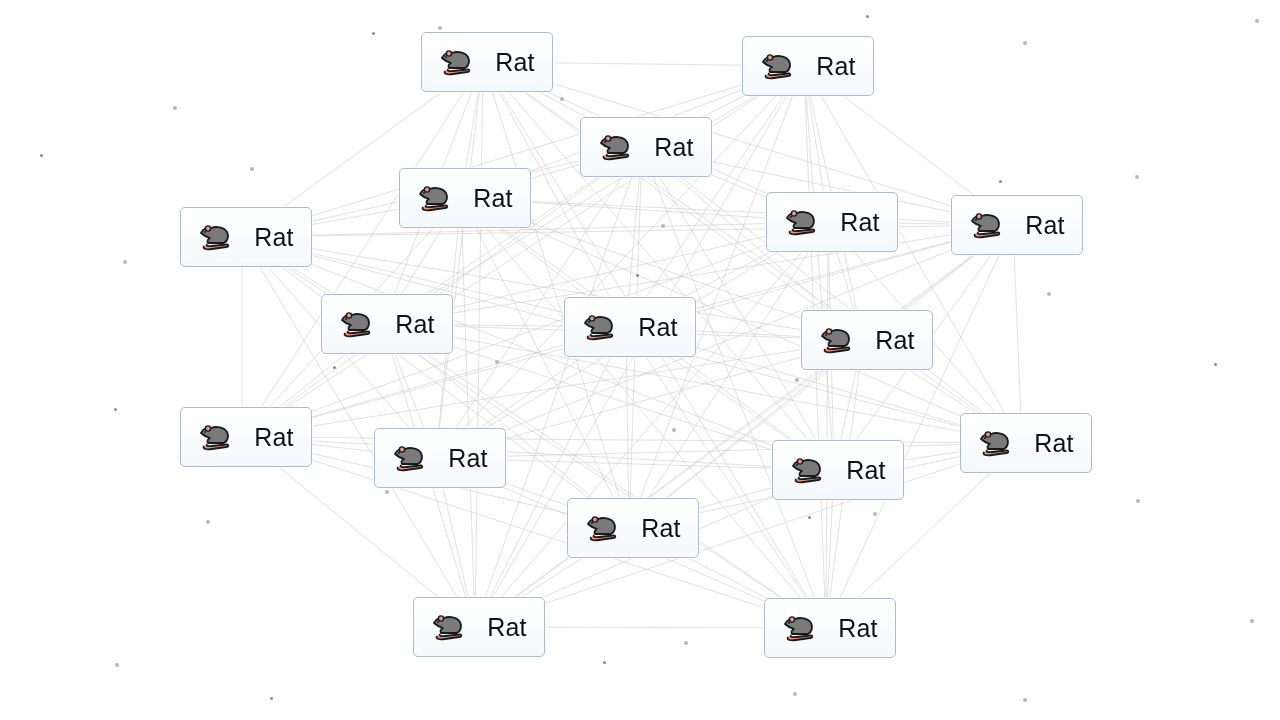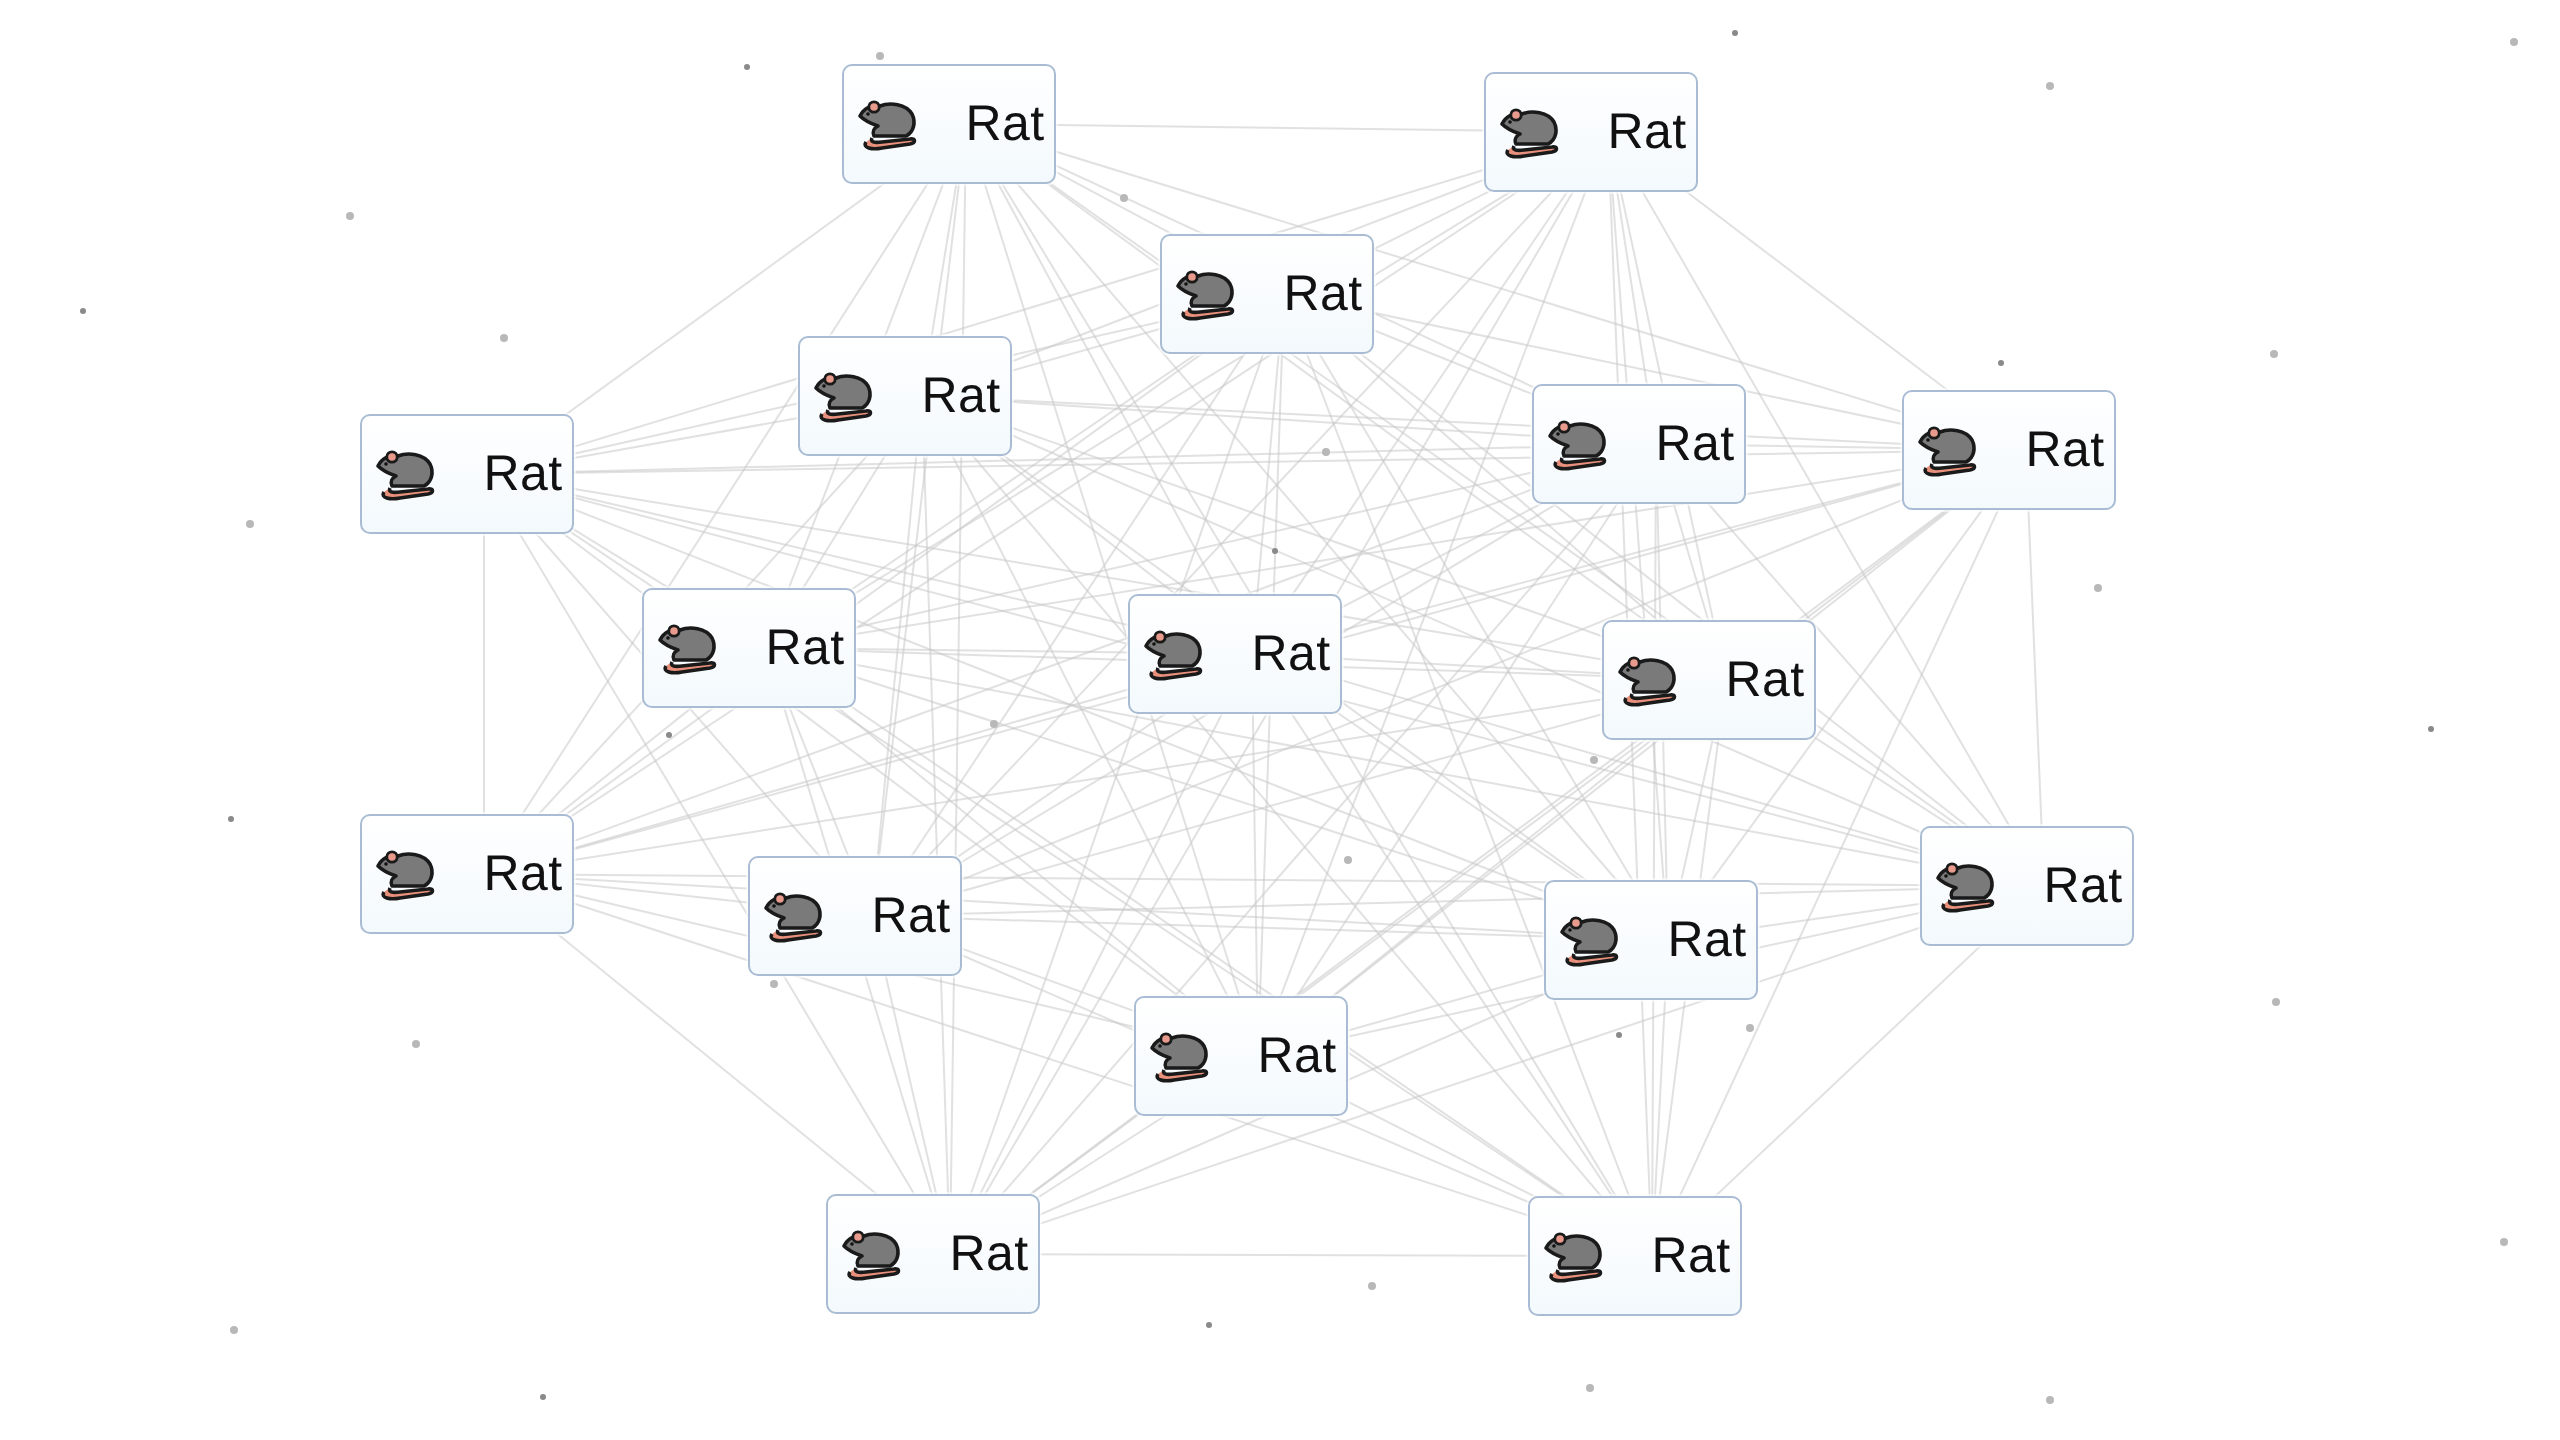--- a/index.html
+++ b/index.html
@@ -1,19 +1,19 @@
 <!DOCTYPE html>
 <html><head>
 <meta charset="utf-8">
 <style>
   html, body { margin:0; padding:0; }
   body { width:1280px; height:720px; overflow:hidden; background:#ffffff; position:relative; font-family:"Liberation Sans", sans-serif; }
   #canvas { position:absolute; left:0; top:0; width:1280px; height:720px; }
   #edges { position:absolute; left:0; top:0; }
-  .node { position:absolute; width:107px; height:60px; box-sizing:border-box; border:1px solid #a9bcd4; border-radius:5px; background:linear-gradient(#ffffff, #f3f9fd); display:flex; align-items:center; justify-content:center; gap:22px; cursor:pointer; box-shadow:0 0 0 1px rgba(255,255,255,0.6); }
+  .node { position:absolute; width:132px; height:60px; box-sizing:border-box; border:1px solid #a9bcd4; border-radius:5px; background:linear-gradient(#ffffff, #f3f9fd); display:flex; align-items:center; justify-content:center; gap:22px; cursor:pointer; box-shadow:0 0 0 1px rgba(255,255,255,0.6); }
   .node .icon { width:34px; height:30px; display:inline-block; }
   .node .label { font-size:25px; color:#111; letter-spacing:0.2px; }
   .dot { position:absolute; width:4px; height:4px; border-radius:50%; background:#b8b8b8; }
   .dot.dark { background:#8a8a8a; width:3px; height:3px; }
 </style>
 </head>
 <body>
 
 <div id="canvas">
   <svg id="edges" width="1280" height="720">

